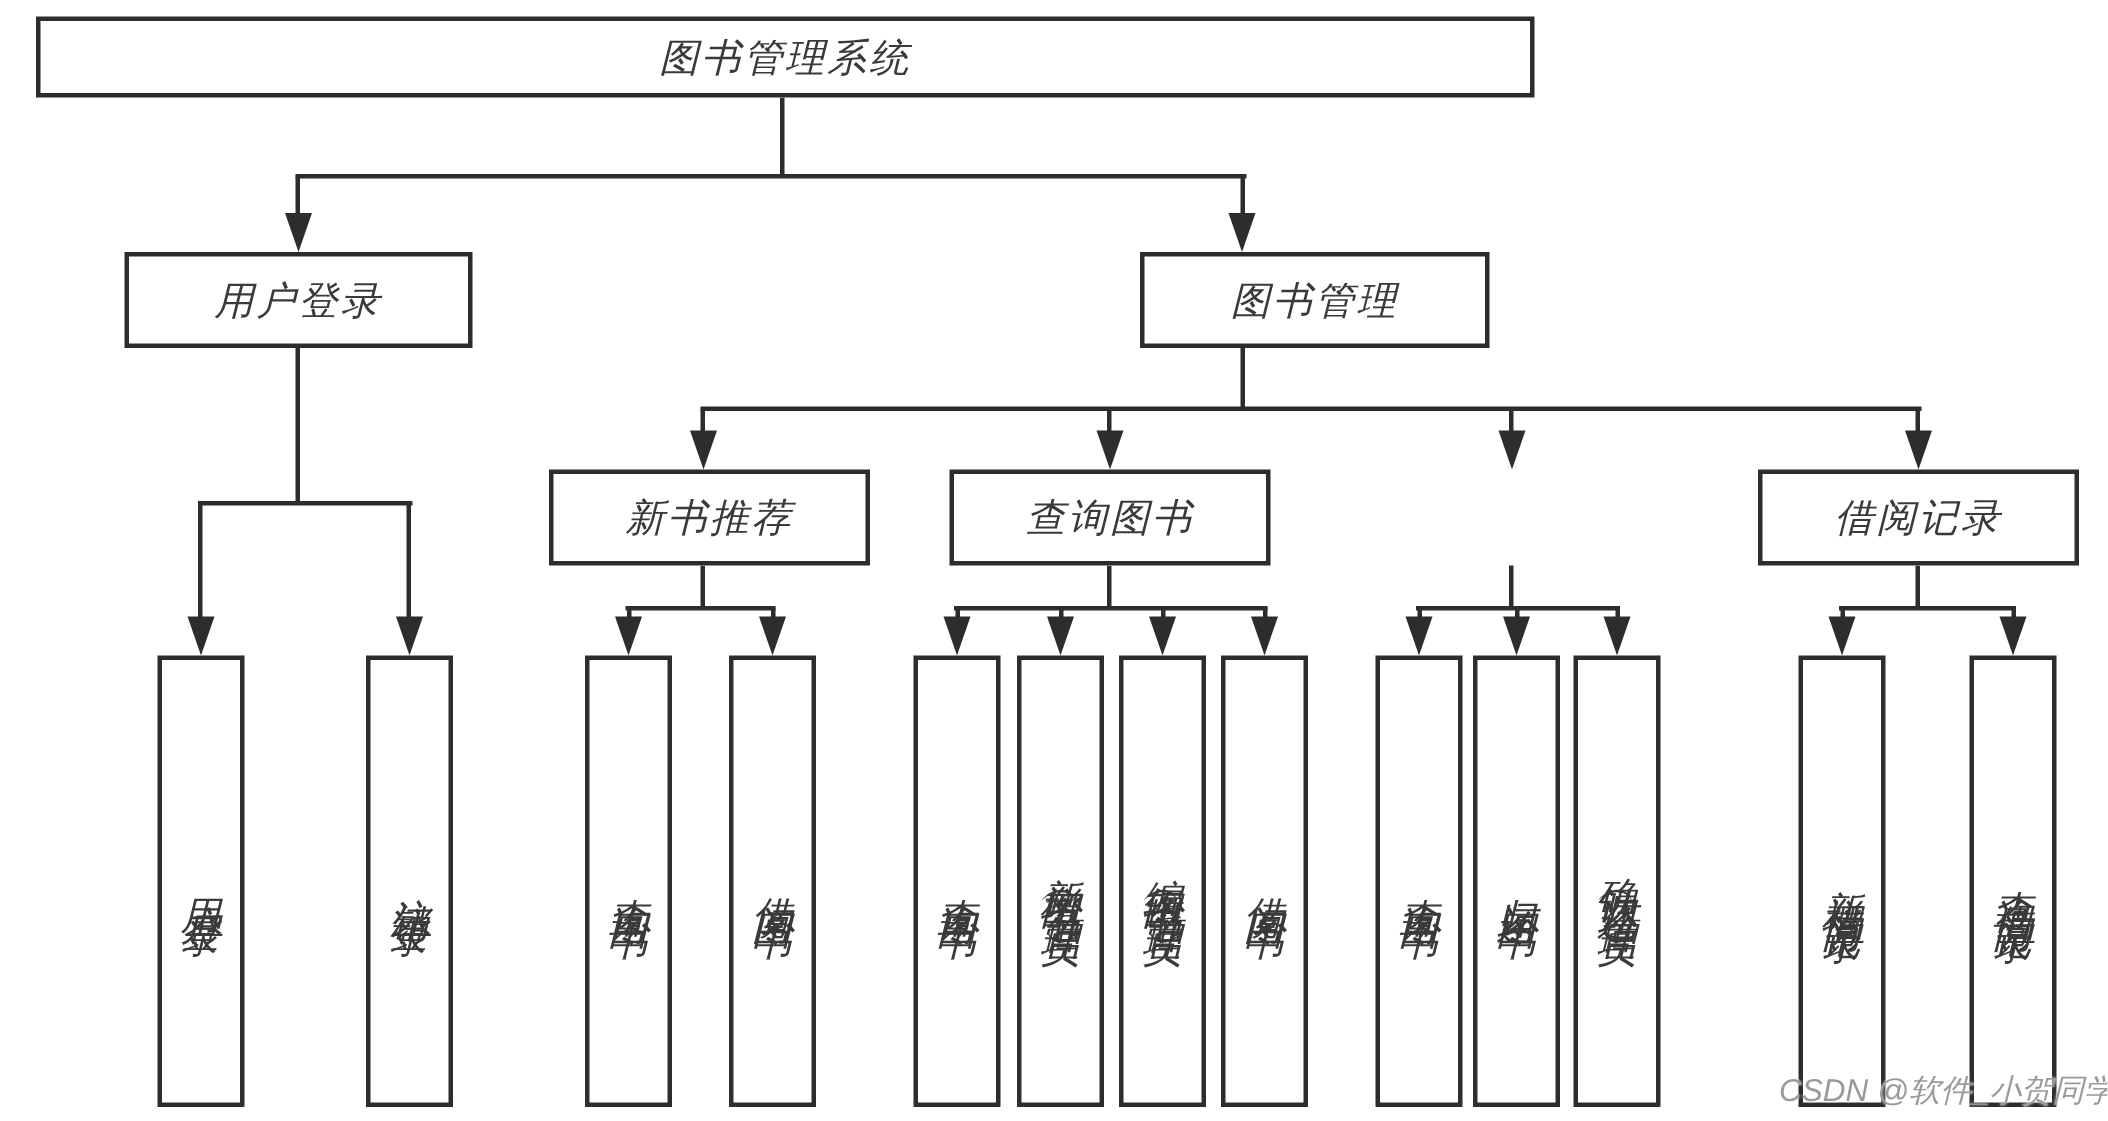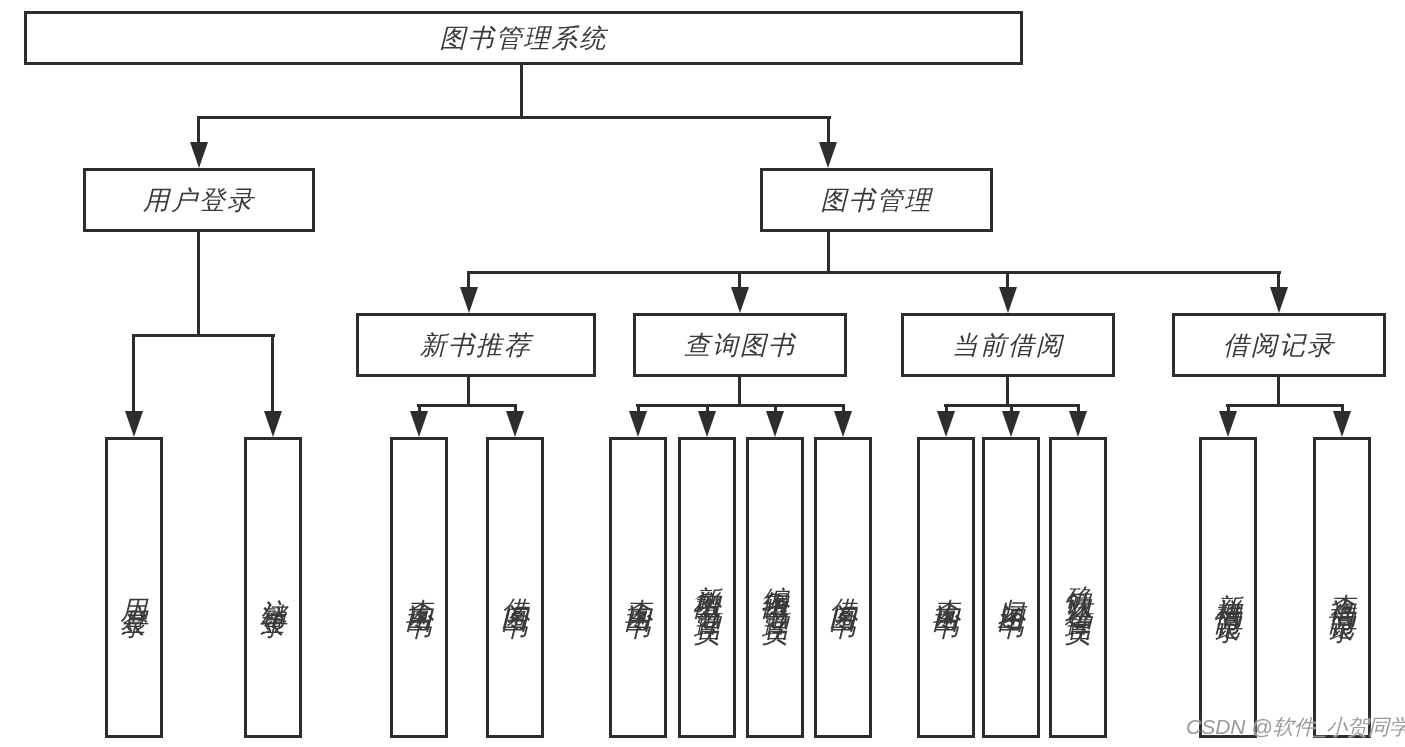--- a/index.html
+++ b/index.html
@@ -103,28 +103,25 @@
     <span class="label">图书管理系统</span>
   </div>
 
   <div class="hnode" style="left:83px;top:168px;width:232px;height:64px;">
     <span class="label">用户登录</span>
   </div>
   <div class="hnode" style="left:712px;top:168px;width:233px;height:64px;margin-left:48px;">
     <span class="label">图书管理</span>
   </div>
 
-  <div class="hnode" style="left:356px;top:313px;width:240px;height:64px;justify-content:center;">
+  <div class="hnode" style="left:366px;top:313px;width:214px;height:64px;justify-content:center;">
     <span class="label">新书推荐</span>
   </div>
   <div class="hnode" style="left:633px;top:313px;width:214px;height:64px;">
     <span class="label">查询图书</span>
-  </div>
-  <div class="hnode" style="left:901px;top:313px;width:214px;height:64px;">
-    <span class="label">当前借阅</span>
   </div>
   <div class="hnode" style="left:1172px;top:313px;width:214px;height:64px;text-align:center;">
     <span class="label">借阅记录</span>
   </div>
 
   <div class="vnode" style="left:105px;">
     <span class="vtext">用户登录</span>
   </div>
   <div class="vnode" style="left:244px;">
     <span class="vtext">注销登录</span>

